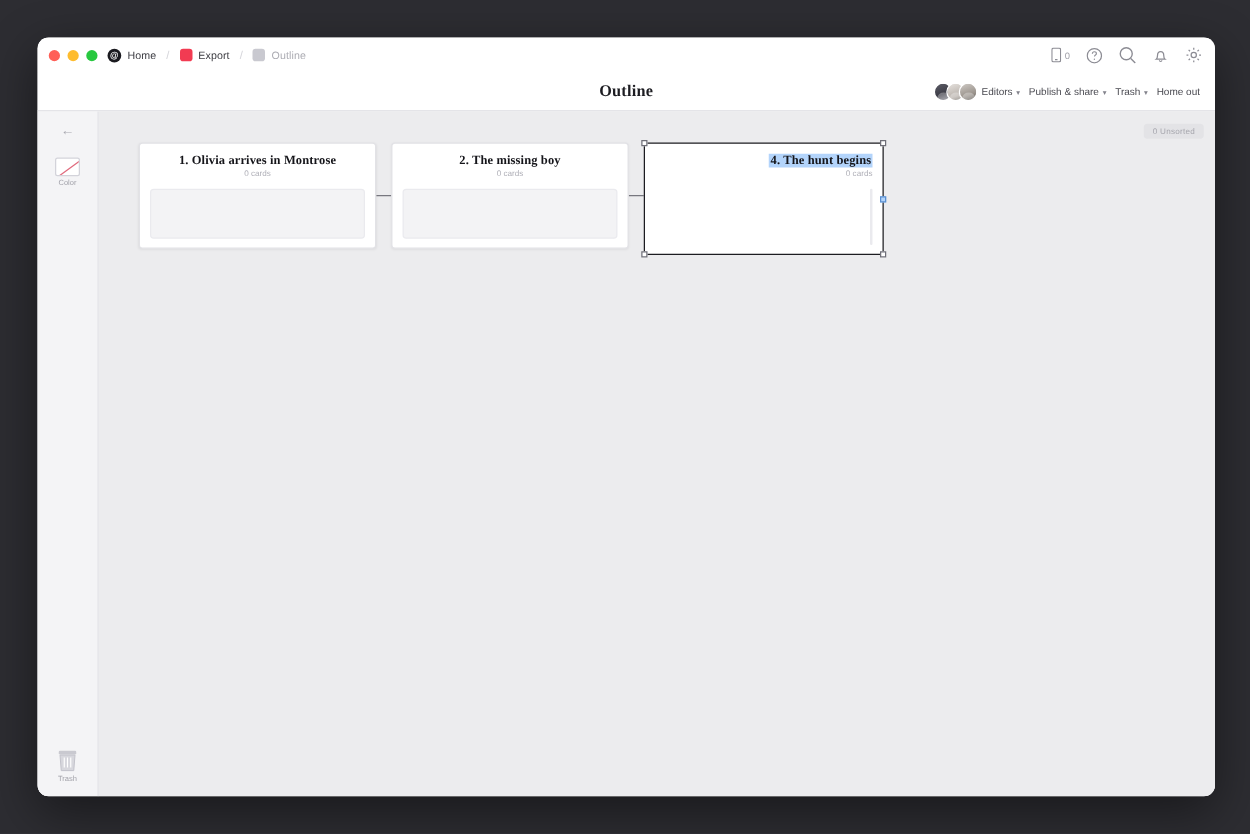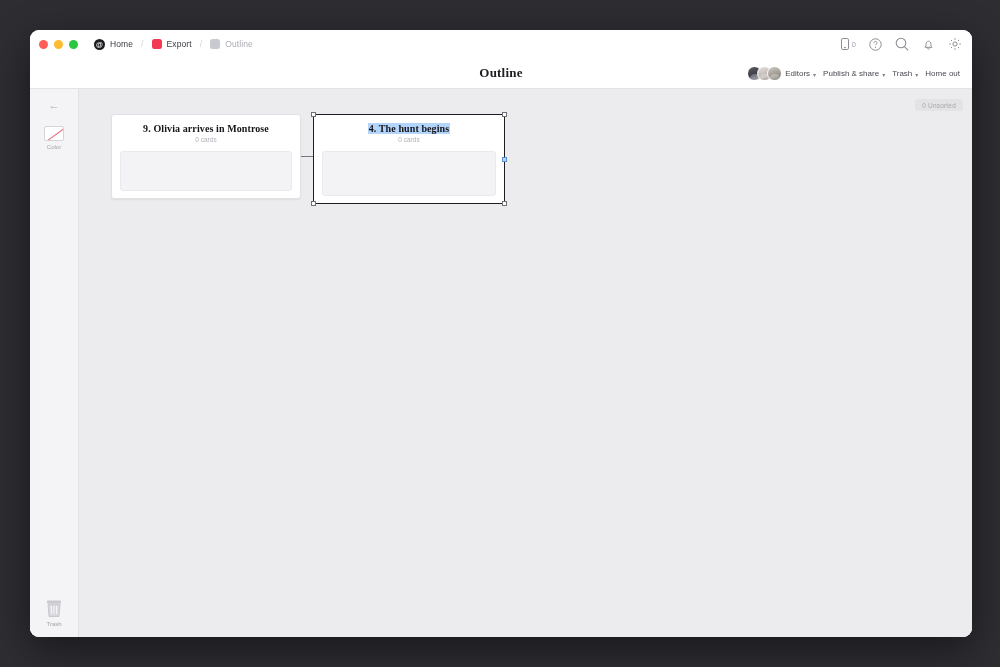--- a/index.html
+++ b/index.html
@@ -34,21 +34,21 @@
     padding: 0 10px 0 9px;
     position: relative;
     flex: none;
   }
   .traffic { display: flex; align-items: center; gap: 6px; }
   .dot { width: 9px; height: 9px; border-radius: 50%; }
   .dot.red { background: #ff5f57; }
   .dot.yellow { background: #febc2e; }
   .dot.green { background: #28c840; }
 
-  .crumbs { display: flex; align-items: center; margin-left: 16px; gap: 5px; }
+  .crumbs { display: flex; align-items: center; margin-left: 8px; gap: 5px; }
   .crumb { display: flex; align-items: center; gap: 5px; }
   .crumb-label { font-size: 8.5px; color: #3b3b41; letter-spacing: .1px; }
   .crumb.dim .crumb-label { color: #acacb3; }
   .crumb-sep { color: #d5d5da; font-size: 9px; margin: 0 3px; }
   .home-badge {
     width: 11px; height: 11px; border-radius: 50%;
     background: #1b1b20; color: #fff;
     display: flex; align-items: center; justify-content: center;
     font-size: 7px; font-weight: bold;
   }
@@ -193,20 +193,21 @@
     border: 1px solid #eaeaee;
     border-radius: 3px;
   }
 
   
   .card.selected {
     width: 192px; height: 90px;
     border: 1.6px solid #1c1c21;
     border-radius: 2px;
     box-shadow: none;
+    align-items: flex-end;
   }
   .card.selected .card-title .sel {
     background: #b3d4fb;
     color: #15151a;
     padding: 0 1px;
   }
   .handle {
     position: absolute;
     width: 5px; height: 5px;
     background: #ffffff;
@@ -334,27 +335,35 @@
         </div>
       </div>
 
       <div class="canvas">
         <div class="unsorted-badge">0 Unsorted</div>
 
         <div class="board">
 
           <div class="card-wrap">
             <div class="card">
-              <div class="card-title">9. Olivia arrives in Montrose</div>
+              <div class="card-title">1. Olivia arrives in Montrose</div>
               <div class="card-sub">0 cards</div>
               <div class="card-body"></div>
             </div>
             <span class="connector"></span>
           </div>
 
+          <div class="card-wrap">
+            <div class="card">
+              <div class="card-title">2. The missing boy</div>
+              <div class="card-sub">0 cards</div>
+              <div class="card-body"></div>
+            </div>
+            <span class="connector"></span>
+          </div>
 
 
           <div class="card-wrap">
             <div class="card selected">
               <div class="card-title"><span class="sel">4. The hunt begins</span></div>
               <div class="card-sub">0 cards</div>
               <div class="card-body"></div>
               <span class="handle tl"></span>
               <span class="handle tr"></span>
               <span class="handle bl"></span>

